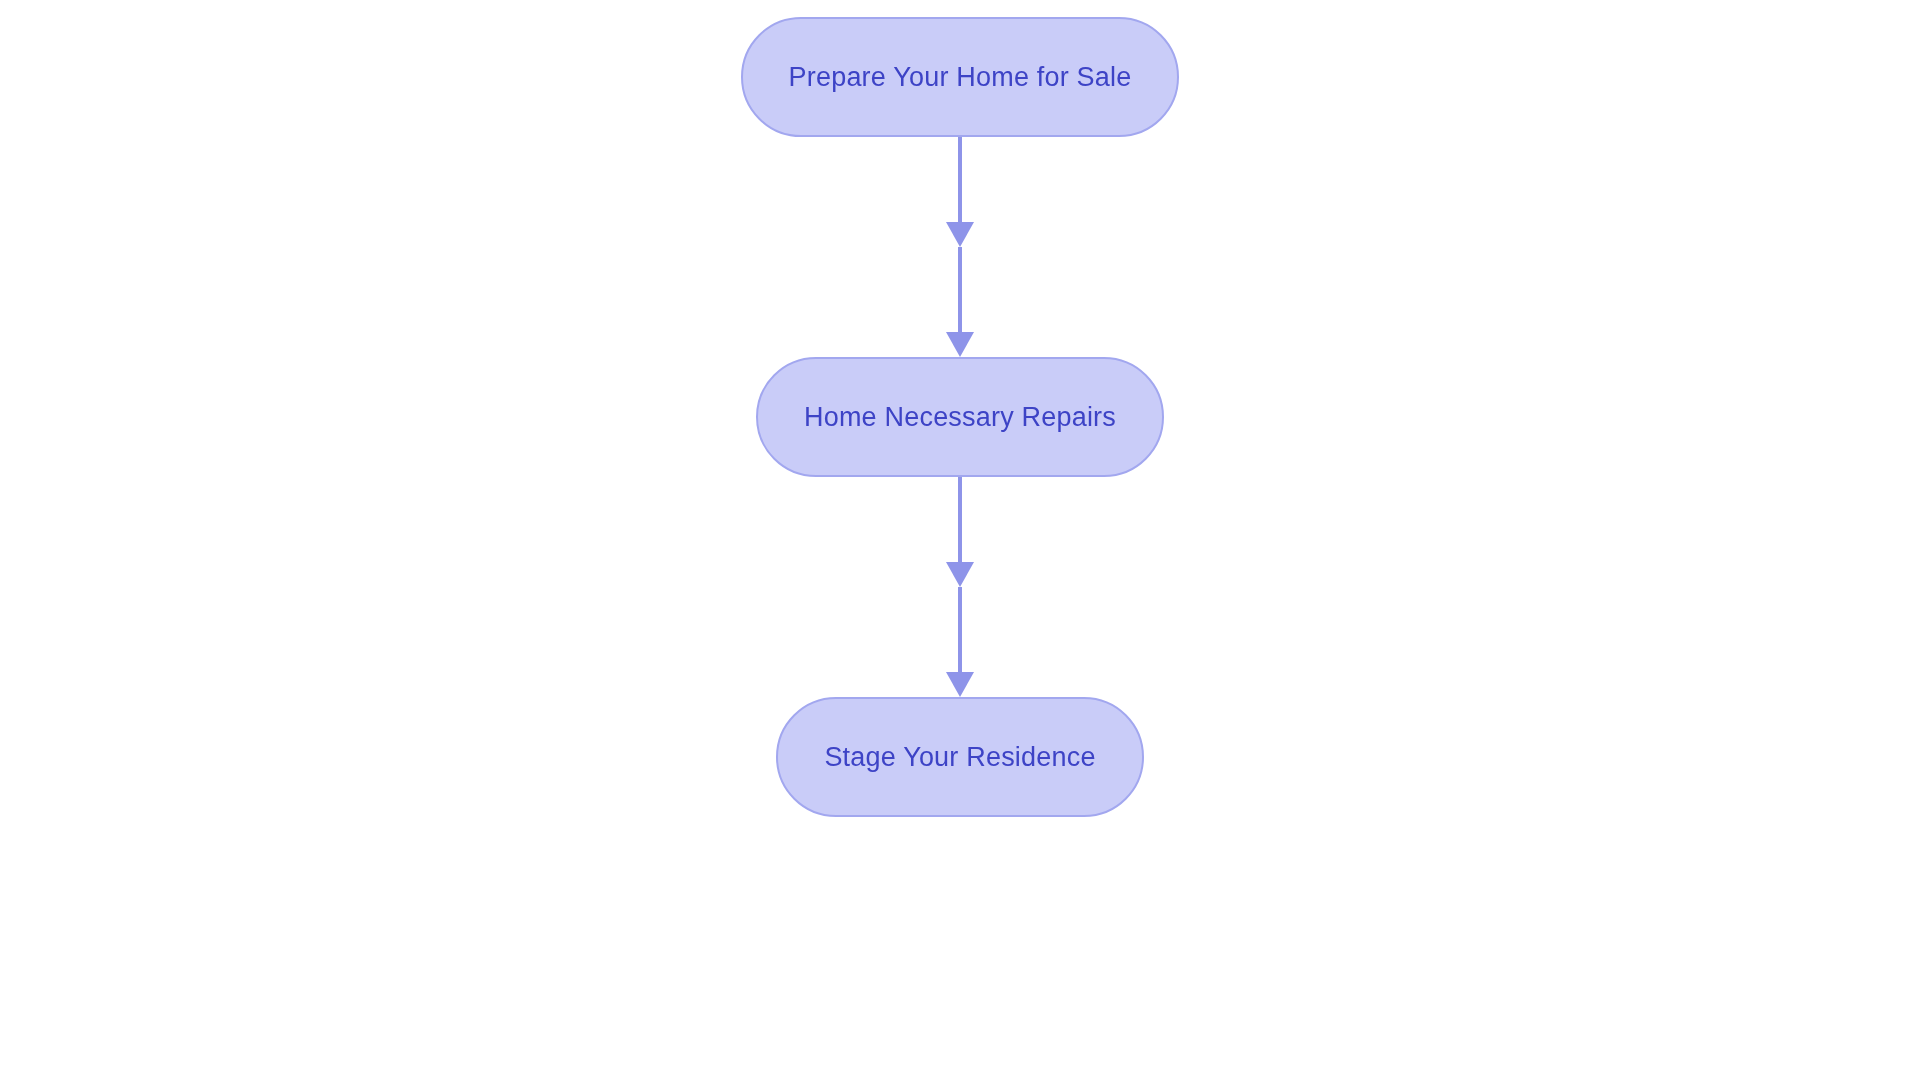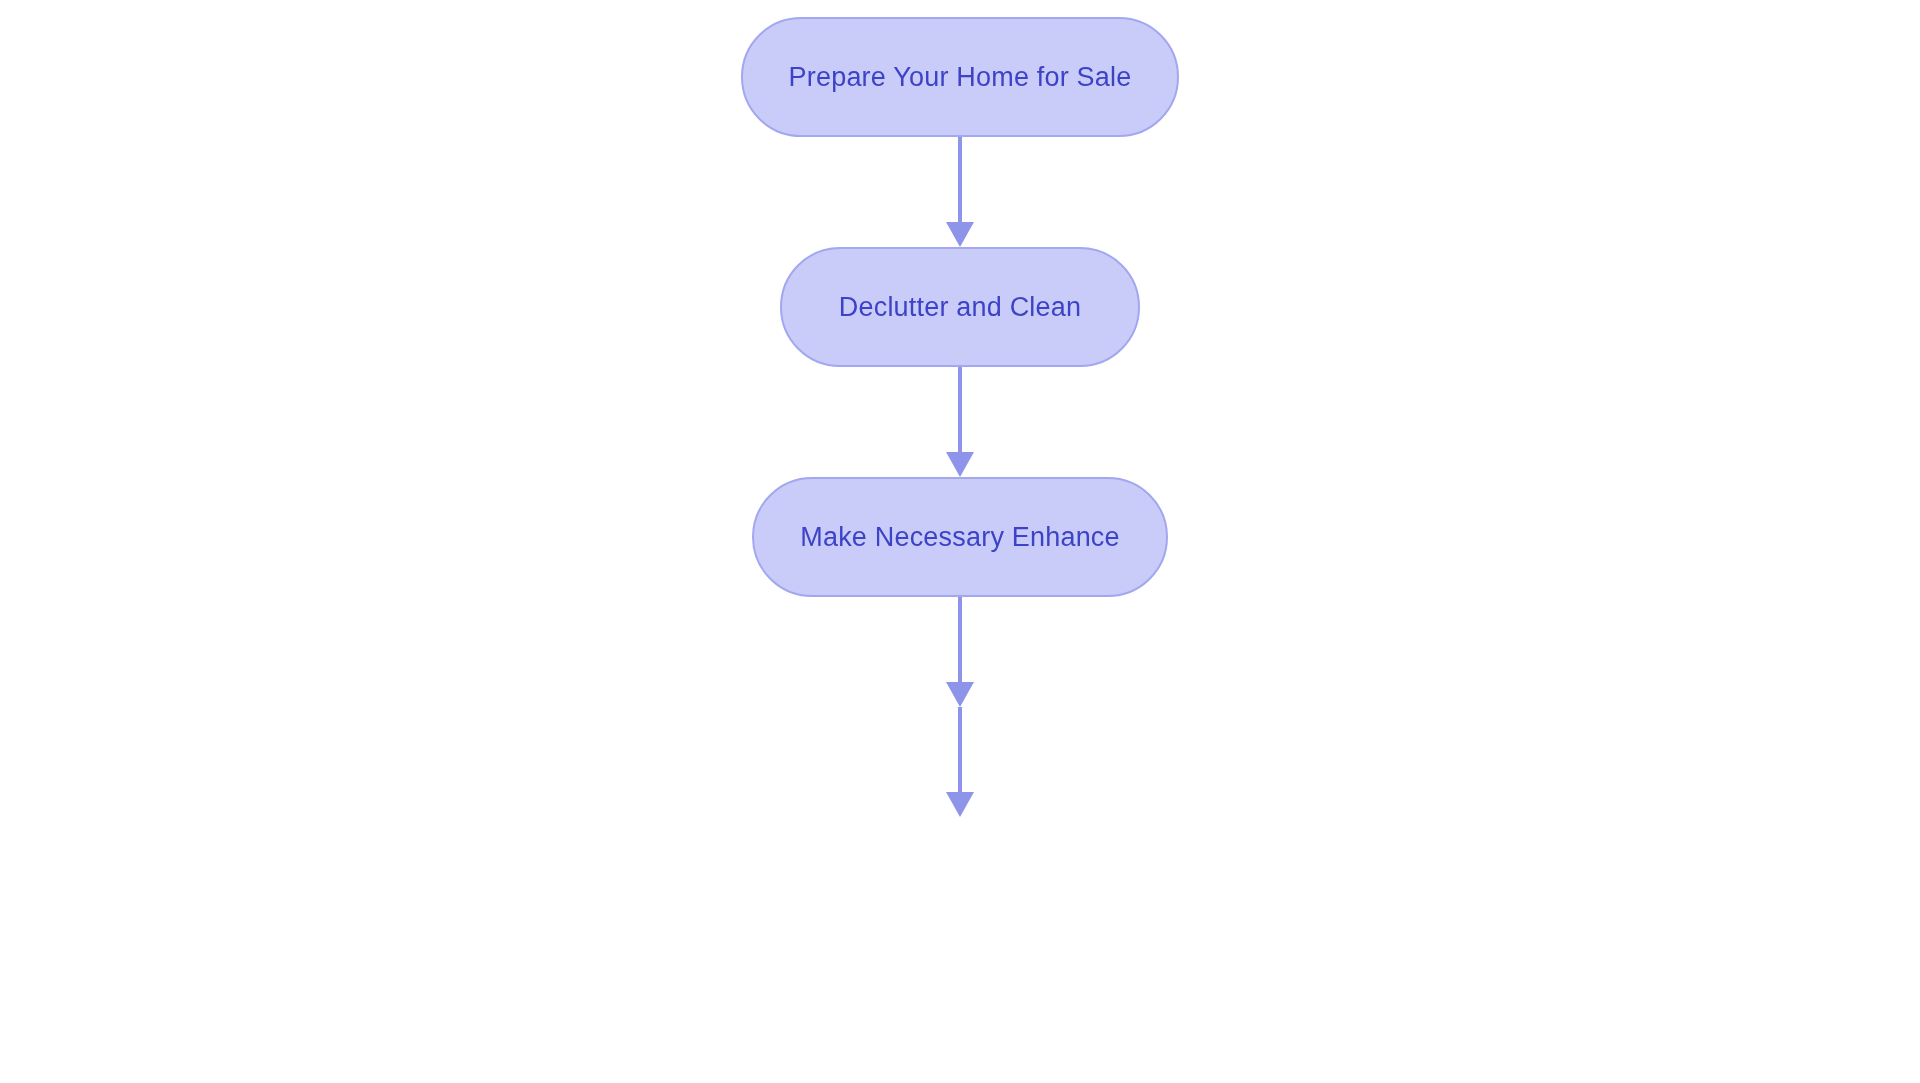--- a/index.html
+++ b/index.html
@@ -67,39 +67,39 @@
 
     <div class="node">
       <span>Prepare Your Home for Sale</span>
     </div>
 
     <div class="connector">
       <div class="stem"></div>
       <div class="head"></div>
     </div>
 
-    <div class="node">
-      <span>Declutter and Clean</span>
-    </div>
 
     <div class="connector">
       <div class="stem"></div>
       <div class="head"></div>
     </div>
 
     <div class="node">
-      <span>Make Necessary Enhance</span>
+      <span>Home Necessary Repairs</span>
     </div>
 
     <div class="connector">
       <div class="stem"></div>
       <div class="head"></div>
     </div>
 
 
     <div class="connector">
       <div class="stem"></div>
       <div class="head"></div>
     </div>
 
+    <div class="node">
+      <span>Stage Your Residence</span>
+    </div>
 
   </div>
 </div>
 
 </body></html>

